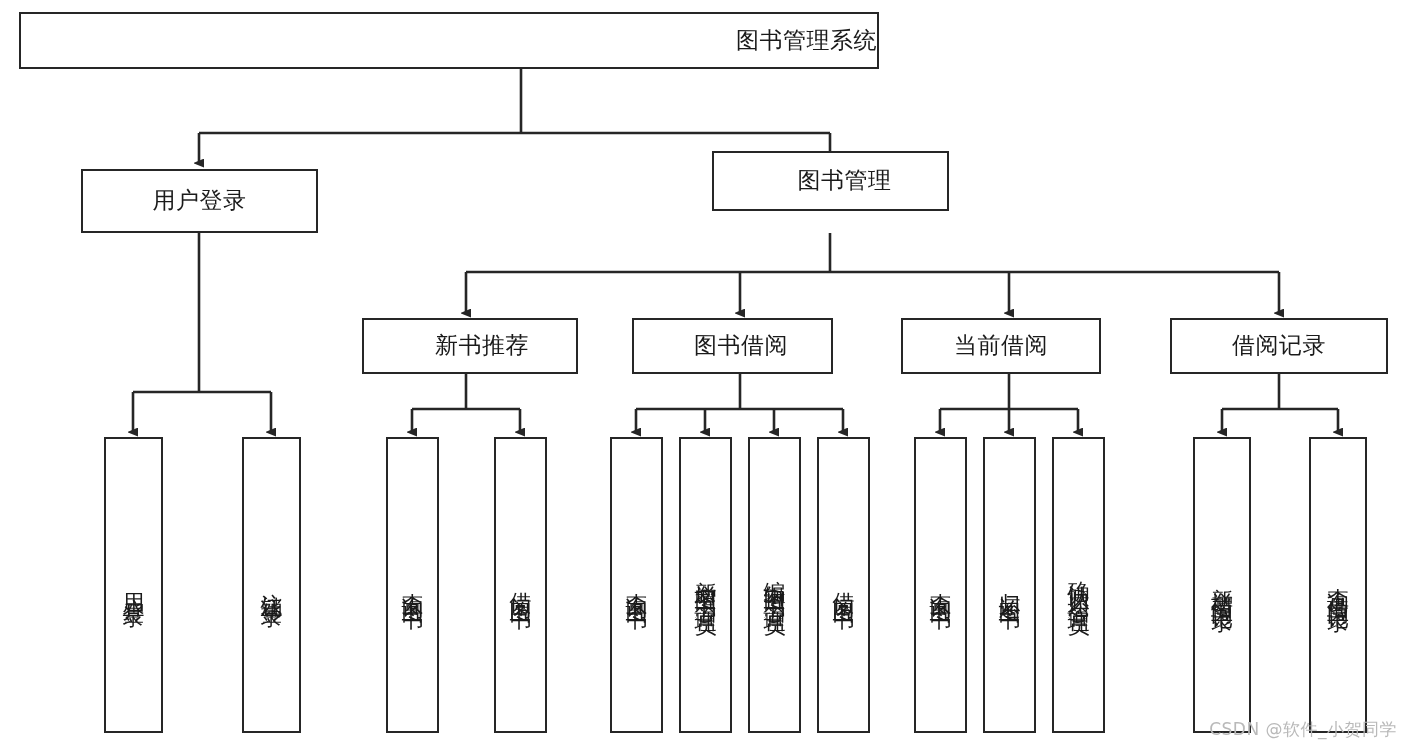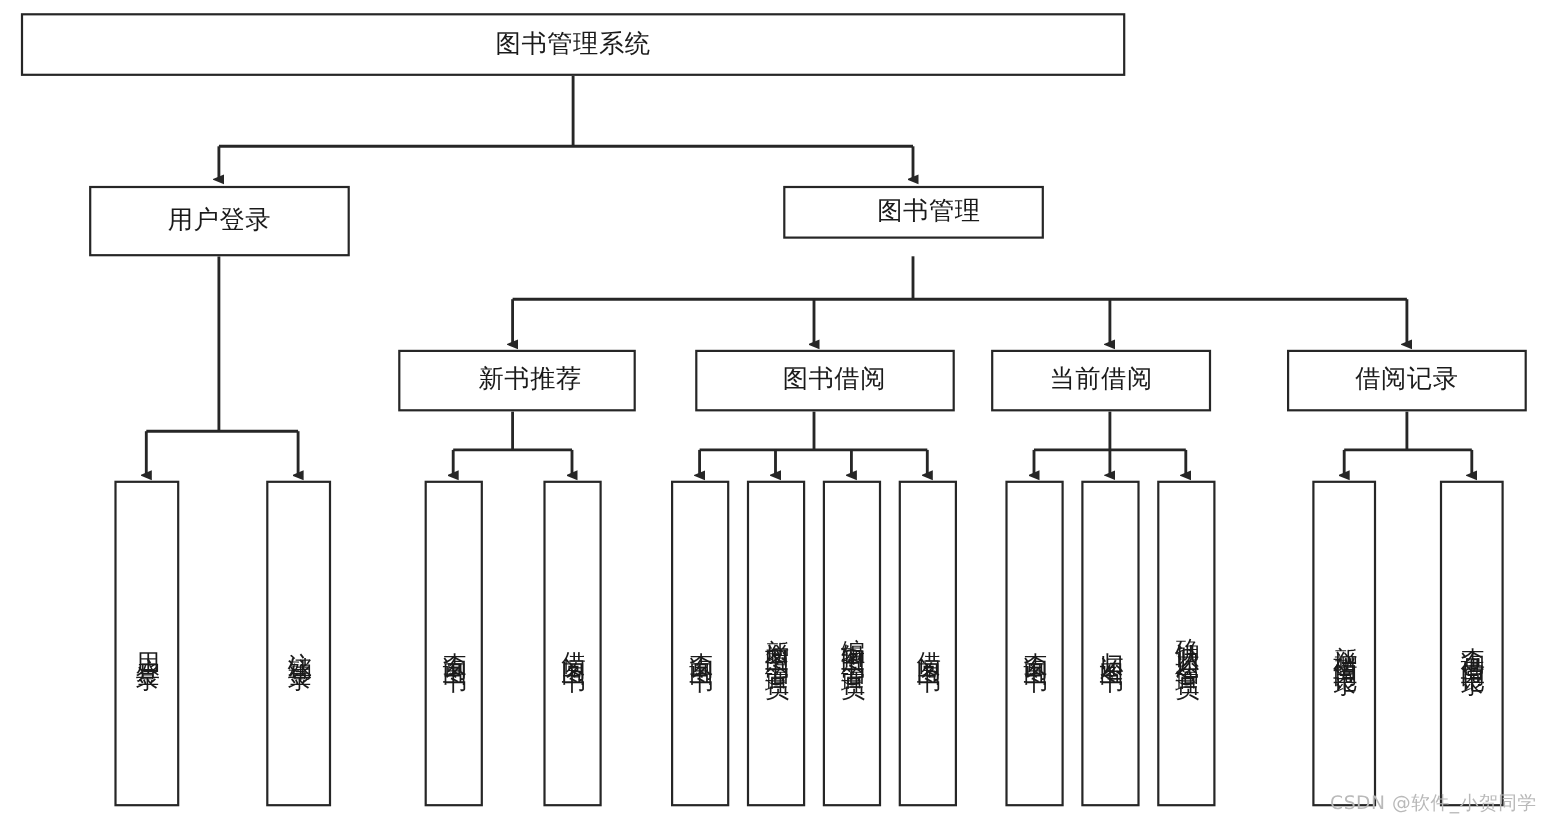--- a/index.html
+++ b/index.html
@@ -119,35 +119,35 @@
       <path d="M 1009 409 L 1009 432" marker-end="url(#arrowhead)"></path>
       <path d="M 1078 409 L 1078 432" marker-end="url(#arrowhead)"></path>
 
       <path d="M 1279 374 L 1279 409"></path>
       <path d="M 1222 409 L 1338 409"></path>
       <path d="M 1222 409 L 1222 432" marker-end="url(#arrowhead)"></path>
       <path d="M 1338 409 L 1338 432" marker-end="url(#arrowhead)"></path>
     </g>
   </svg>
 
-  <div class="node horiz" style="left:19px; top:12px; width:1004px; height:57px;">
+  <div class="node horiz" style="left:19px; top:12px; width:860px; height:57px;justify-content:flex-end;">
     <span class="label">图书管理系统</span>
   </div>
 
   <div class="node horiz" style="left:81px; top:169px; width:237px; height:64px;">
     <span class="label">用户登录</span>
   </div>
-  <div class="node horiz" style="left:712px; top:169px; width:237px; height:48px;padding-left:28px;">
+  <div class="node horiz" style="left:712px; top:151px; width:237px; height:60px;padding-left:28px;">
     <span class="label">图书管理</span>
   </div>
 
   <div class="node horiz" style="left:362px; top:318px; width:216px; height:56px;padding-left:24px;">
     <span class="label">新书推荐</span>
   </div>
-  <div class="node horiz" style="left:632px; top:318px; width:236px; height:56px;padding-left:17px;">
+  <div class="node horiz" style="left:632px; top:318px; width:201px; height:56px;padding-left:17px;">
     <span class="label">图书借阅</span>
   </div>
   <div class="node horiz" style="left:901px; top:318px; width:200px; height:56px;">
     <span class="label">当前借阅</span>
   </div>
   <div class="node horiz" style="left:1170px; top:318px; width:218px; height:56px;">
     <span class="label">借阅记录</span>
   </div>
 
   <div class="node vert" style="left:104px; top:437px; width:59px; height:296px;">

